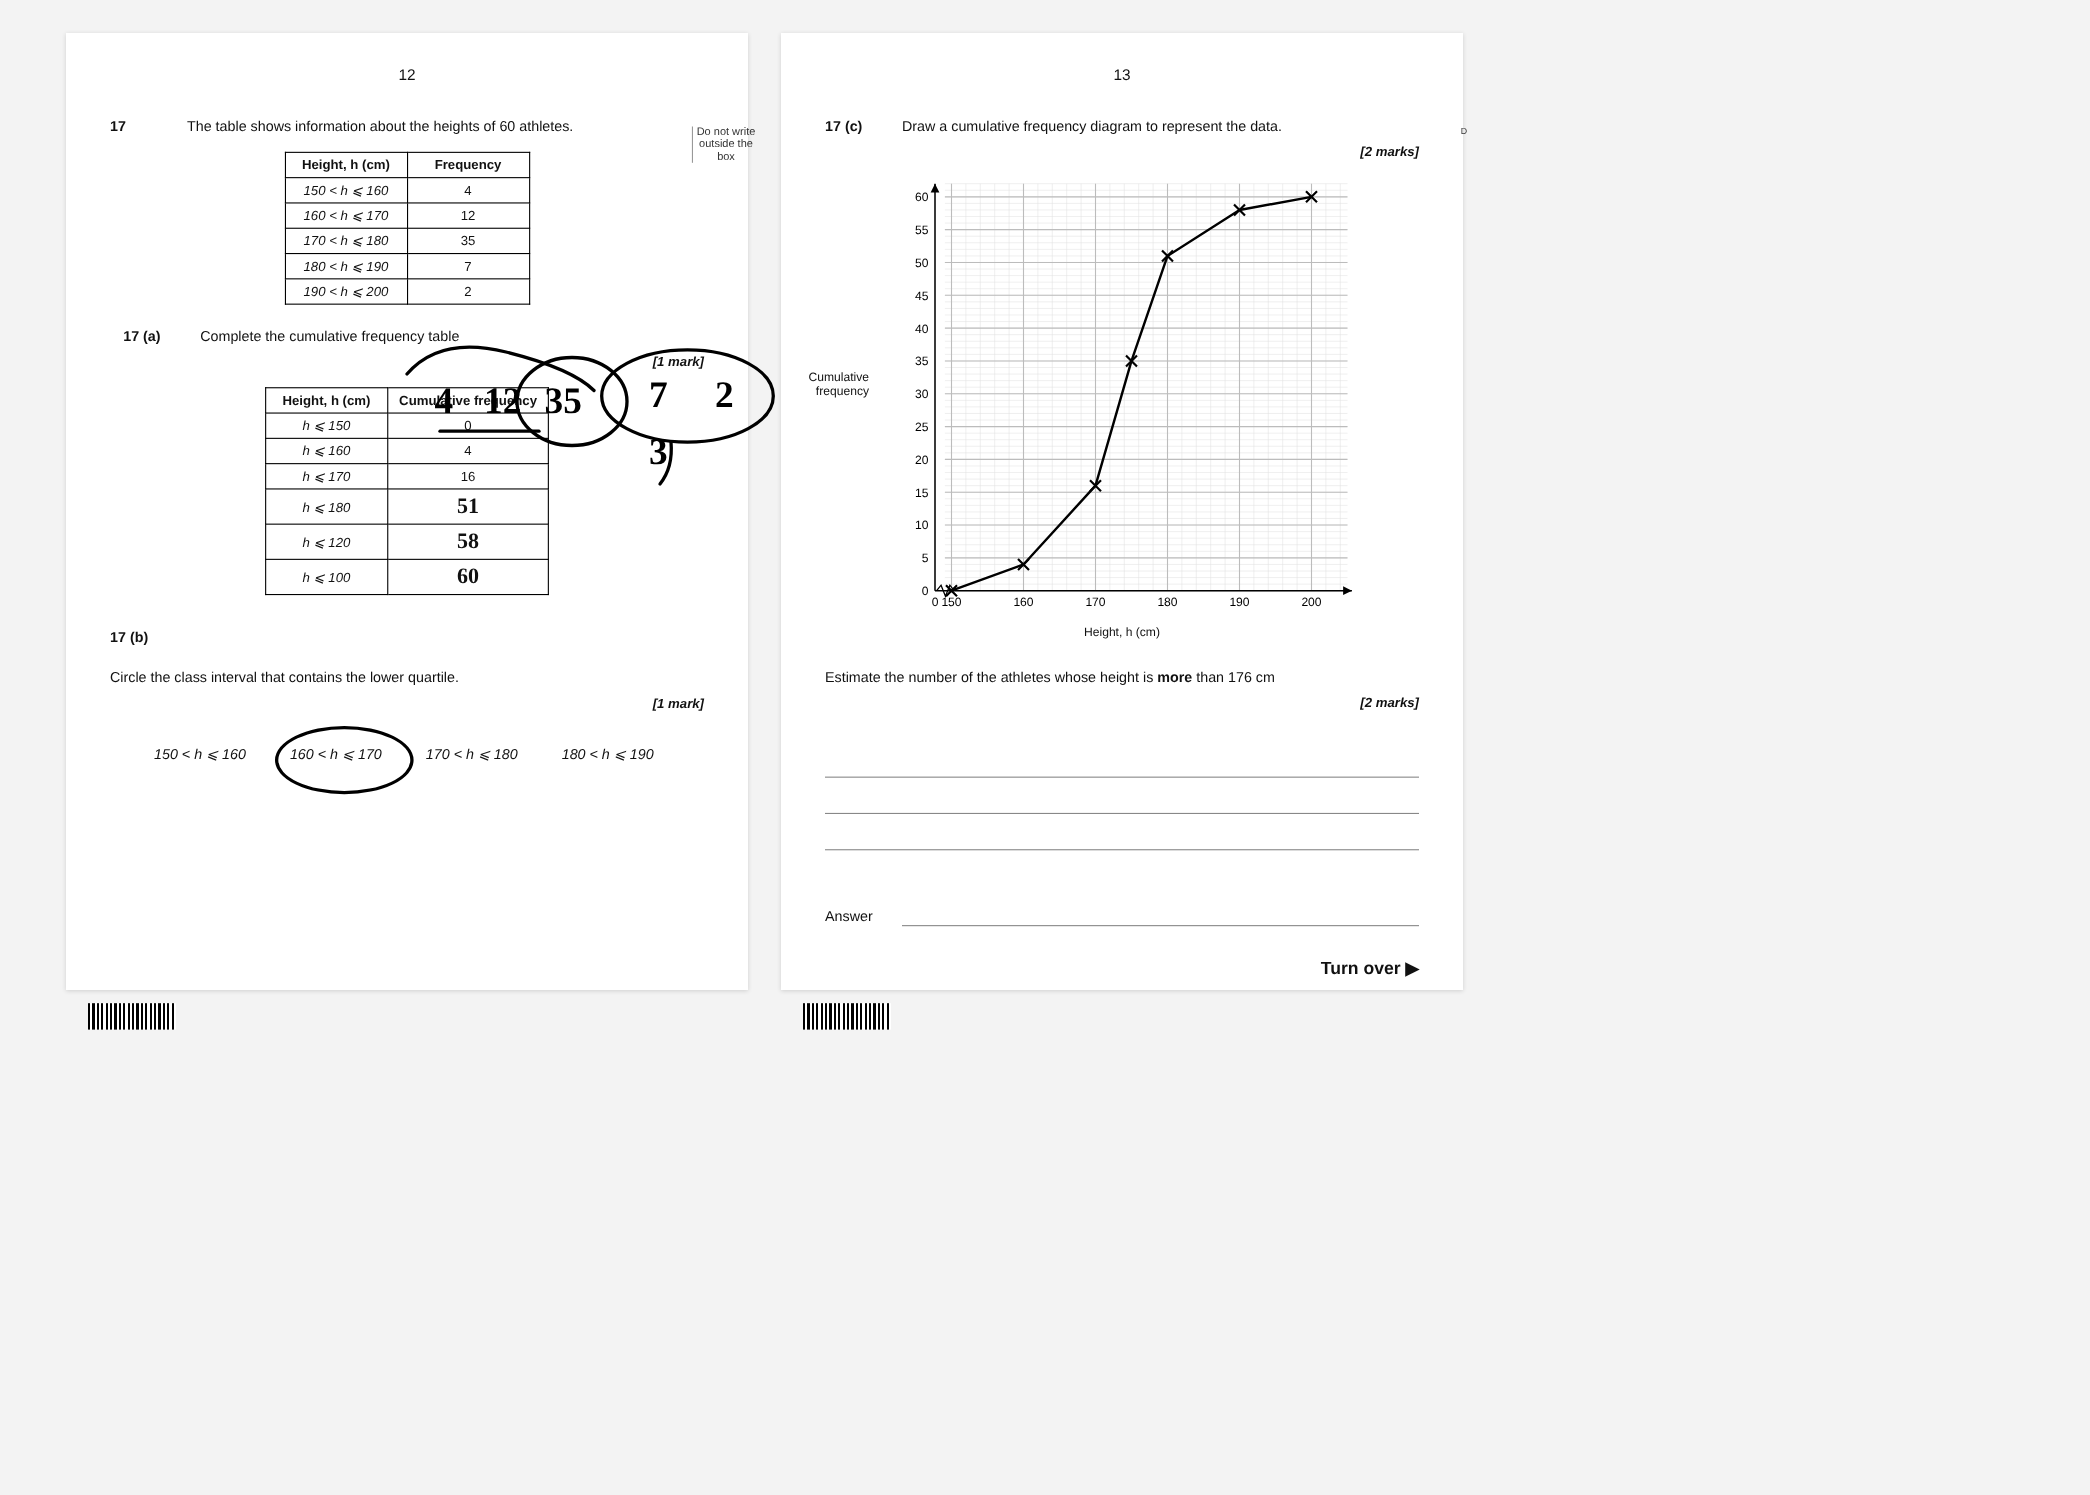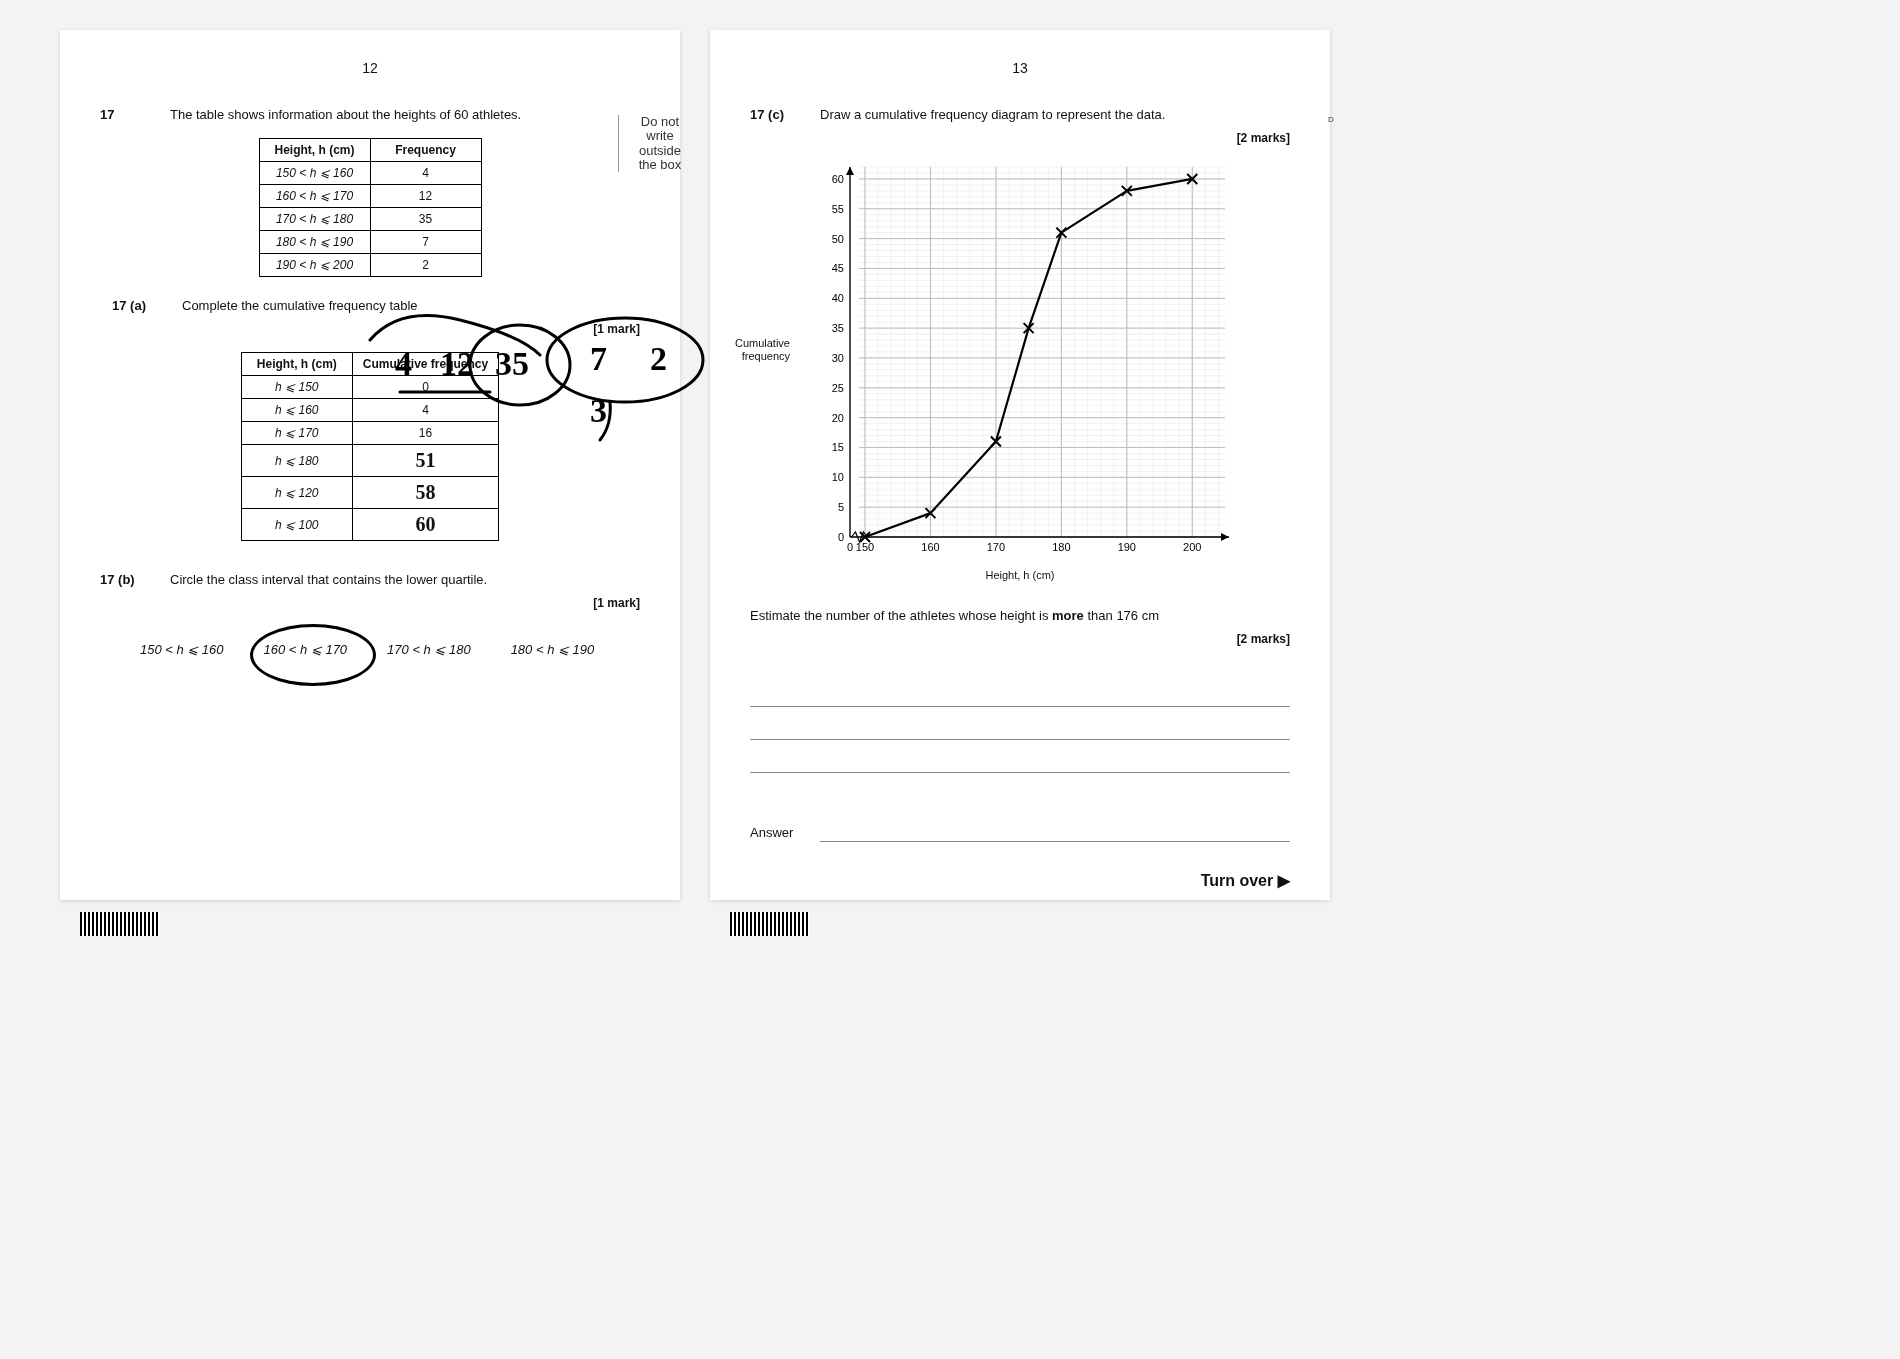--- a/index.html
+++ b/index.html
@@ -15,29 +15,29 @@
     }
     .sheet{
       position:absolute;top:30px;background:var(--paper);
       box-shadow:0 1px 4px rgba(0,0,0,.15);
       padding:30px 40px 50px 40px;box-sizing:border-box;
     }
     .sheet.left{left:60px;width:620px;height:870px;}
     .sheet.right{left:710px;width:620px;height:870px;}
     .margin-note{
       position:absolute;top:85px;right:-10px;width:60px;
-      font-size:13px;line-height:1.1;text-align:center;color:#333;
+      font-size:10px;line-height:1.1;text-align:center;color:#333;
       border:1px solid #999;border-top:none;border-right:none;border-bottom:none;
-      padding-left:11px;
+      padding-left:0;
     }
     .pgnum{text-align:center;font-size:14px;margin-bottom:30px;}
     .qrow{display:flex;gap:18px;font-size:13px;line-height:1.4;margin-bottom:10px;}
     .qnum{width:52px;flex:none;font-weight:bold;}
     .qbody{flex:1;}
-    .marks{font-weight:bold;font-size:12px;margin-top:6px;text-align:right;}
+    .marks{font-weight:bold;font-size:12px;margin-top:6px;text-align:right;font-style:italic;}
     table.exam{
       border-collapse:collapse;margin:14px auto 20px auto;font-size:12px;
     }
     table.exam th,table.exam td{
       border:1px solid #000;padding:4px 10px;text-align:center;min-width:90px;
     }
     table.exam th{font-weight:bold;}
     .hand{font-family:'Comic Sans MS','Segoe Script',cursive;font-size:20px;font-weight:bold;}
     .choices{display:flex;gap:40px;font-size:13px;margin:30px 0 0 40px;align-items:center;}
     .choice{position:relative;display:inline-block;}
@@ -169,21 +169,21 @@
       <g font-family="'Comic Sans MS','Segoe Script',cursive" font-size="34" font-weight="bold" fill="#000">
         <text x="35" y="65">4</text>
         <text x="80" y="65">12</text>
         <text x="135" y="65">35</text>
         <text x="230" y="60">7</text>
         <text x="290" y="60">2</text>
         <text x="230" y="112">3</text>
       </g>
     </svg>
 
-    <div class="qrow" style="margin-top:30px;">
+    <div class="qrow" style="margin-top:30px;flex-direction:column;">
       <div class="qnum">17  (b)</div>
       <div class="qbody">
         <span>Circle the class interval that contains the lower quartile.</span>
         <div class="marks">[1 mark]</div>
       </div>
     </div>
     <div class="choices">
       <span class="choice ineq">150 &lt; h ⩽ 160</span>
       <span class="choice ineq">
         <span>160 &lt; h ⩽ 170</span>

